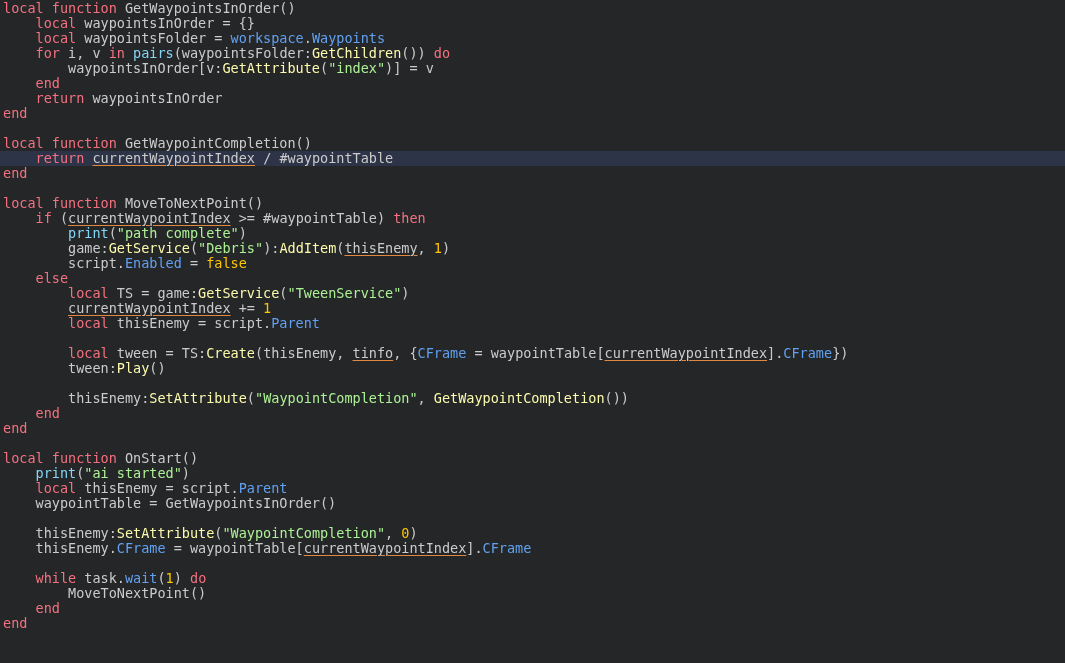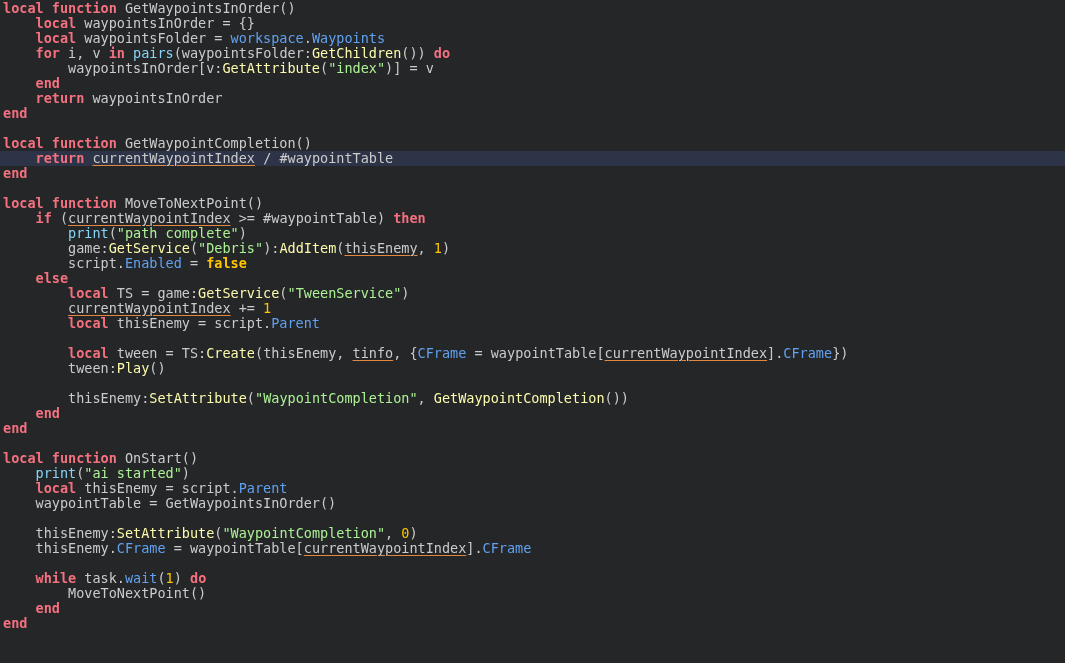--- a/index.html
+++ b/index.html
@@ -25,21 +25,21 @@
   .line {
     height: 15px;
     line-height: 15px;
     white-space: pre;
     padding-left: 3px;
   }
   .line.active {
     background: #2E3447;
   }
   .tok.bold {
-    font-weight: bold;
+    font-weight: normal;
   }
   .tok.u {
     text-decoration: underline;
     text-decoration-thickness: 1px;
     text-underline-offset: 2px;
   }
 </style>
 </head>
 <body style="background: rgb(37, 38, 40);">
 

